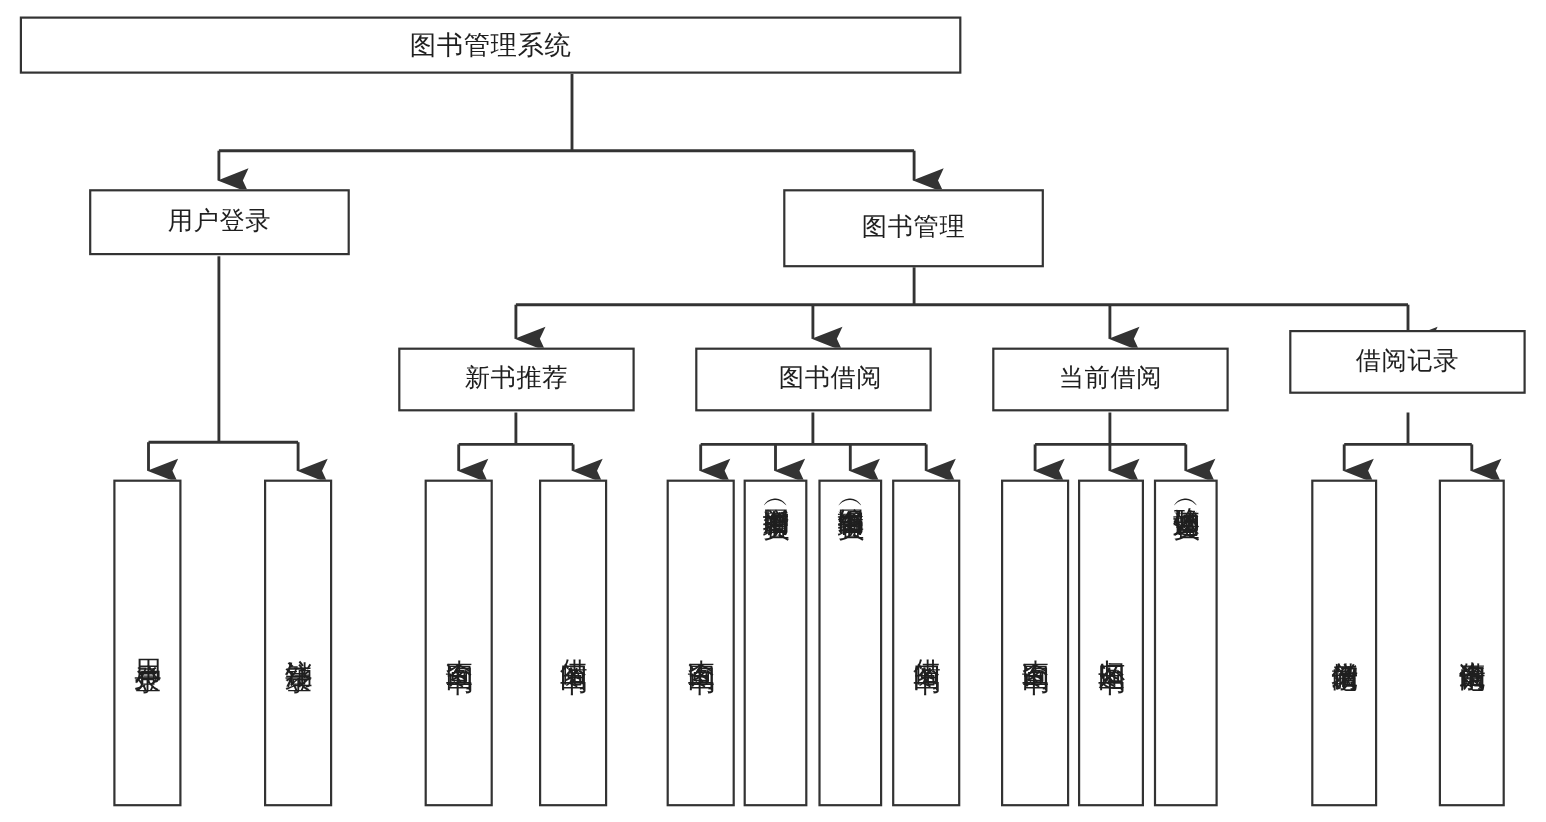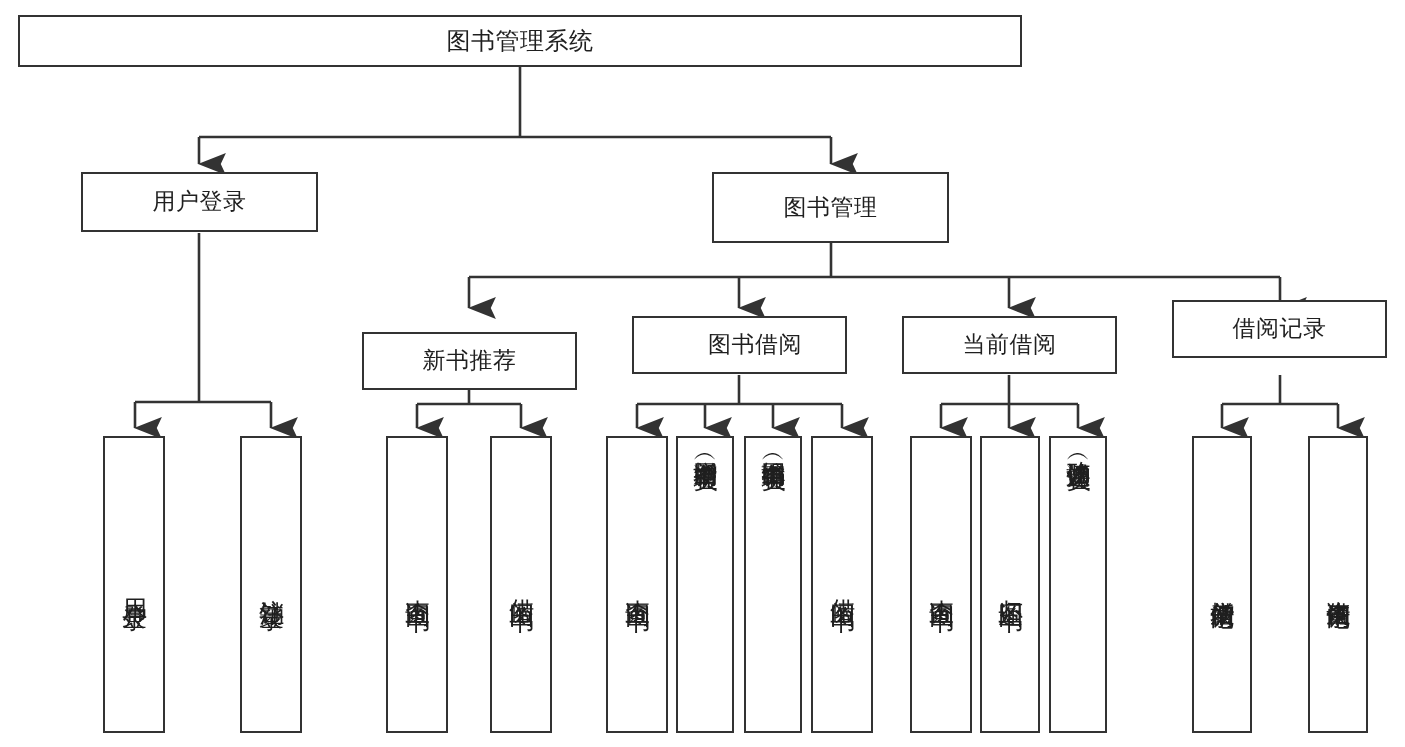--- a/index.html
+++ b/index.html
@@ -135,33 +135,33 @@
       <path d="M 1009 404 L 1009 428" marker-end="url(#arrow)"></path>
       <path d="M 1078 404 L 1078 428" marker-end="url(#arrow)"></path>
 
       <path d="M 1280 375 L 1280 404"></path>
       <path d="M 1222 404 L 1338 404"></path>
       <path d="M 1222 404 L 1222 428" marker-end="url(#arrow)"></path>
       <path d="M 1338 404 L 1338 428" marker-end="url(#arrow)"></path>
     </g>
   </svg>
 
-  <div class="node horiz root" style="left:18px; top:15px; width:1004px; height:52px;">
+  <div class="node horiz root" style="left:18px; top:15px; width:856px; height:52px;">
     <span class="node-label">图书管理系统</span>
   </div>
 
   <div class="node horiz" style="left:81px; top:172px; width:237px; height:60px;">
     <span class="node-label">用户登录</span>
   </div>
 
   <div class="node horiz" style="left:712px; top:172px; width:237px; height:71px;">
     <span class="node-label">图书管理</span>
   </div>
 
-  <div class="node horiz" style="left:362px; top:332px; width:215px; height:58px;">
+  <div class="node horiz" style="left:362px; top:316px; width:215px; height:58px;">
     <span class="node-label">新书推荐</span>
   </div>
 
   <div class="node horiz" style="left:632px; top:316px; width:215px; height:58px;padding-left:31px;">
     <span class="node-label">图书借阅</span>
   </div>
 
   <div class="node horiz" style="left:902px; top:316px; width:215px; height:58px;">
     <span class="node-label">当前借阅</span>
   </div>

